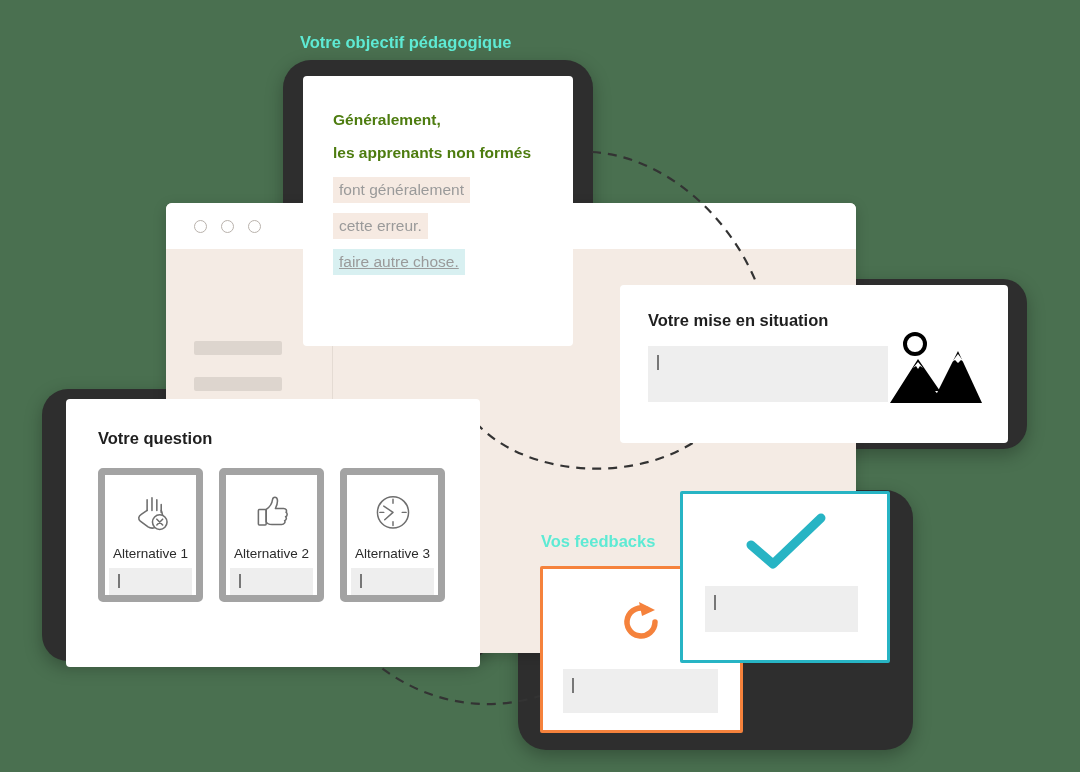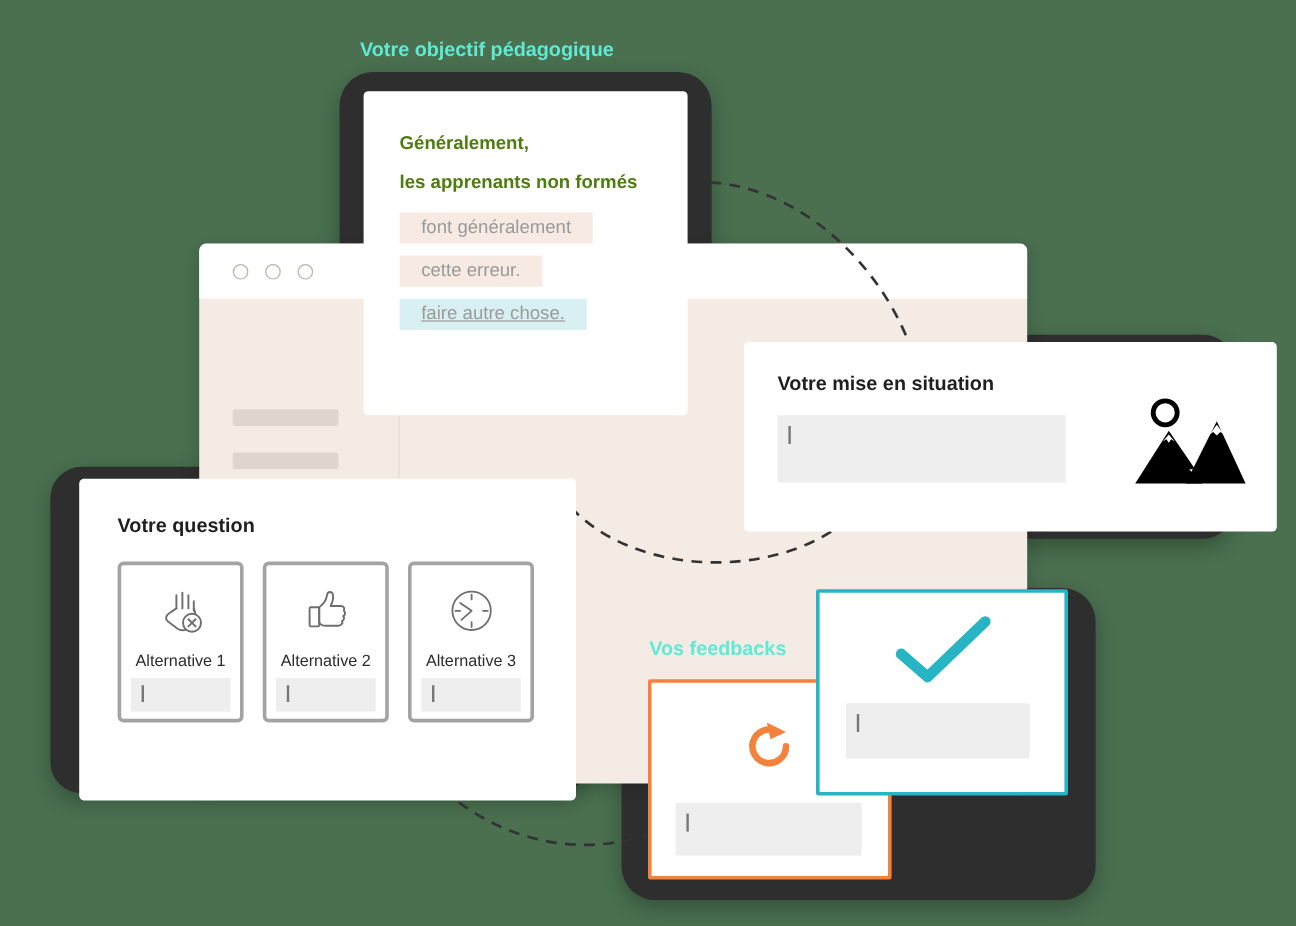--- a/index.html
+++ b/index.html
@@ -90,38 +90,38 @@
     color: #4d7c0f;
     line-height: 1.25;
     margin-bottom: 14px;
     display: block;
   }
   .line-hl {
     display: inline-block;
     font-size: 15.5px;
     color: #9a9a9a;
     line-height: 1.3;
-    padding: 3px 18px;
+    padding: 3px 6px;
     margin-bottom: 10px;
   }
   .hl-beige { background: #f6eae2; }
   .hl-cyan  { background: #d8f0f1; text-decoration: underline; }
 
   .title-outer {
     position: absolute;
     font-size: 16.5px;
     font-weight: bold;
     color: #5eead4;
   }
   .title-objective { left: 300px; top: 33px; }
   .title-feedbacks { left: 541px; top: 532px; }
 
   .card-situation {
     left: 620px; top: 285px;
-    width: 444px; height: 158px;
+    width: 388px; height: 158px;
     padding: 26px 28px;
   }
   .card-head {
     font-size: 16.5px;
     font-weight: bold;
     color: #1f1f1f;
   }
   .input-box {
     background: #eeeeee;
     position: relative;
@@ -144,21 +144,21 @@
   }
 
   .card-question {
     left: 66px; top: 399px;
     width: 414px; height: 268px;
     padding: 30px 32px;
   }
   .alts { display: flex; gap: 16px; margin-top: 20px; }
   .alt {
     width: 105px; height: 134px;
-    border: 3px solid #a3a3a3;
+    border: 7px solid #a3a3a3;
     border-radius: 5px;
     display: flex;
     flex-direction: column;
     align-items: center;
     padding-top: 16px;
   }
   .alt-icon { width: 44px; height: 44px; }
   .alt-label {
     font-size: 13.5px;
     color: #2b2b2b;

